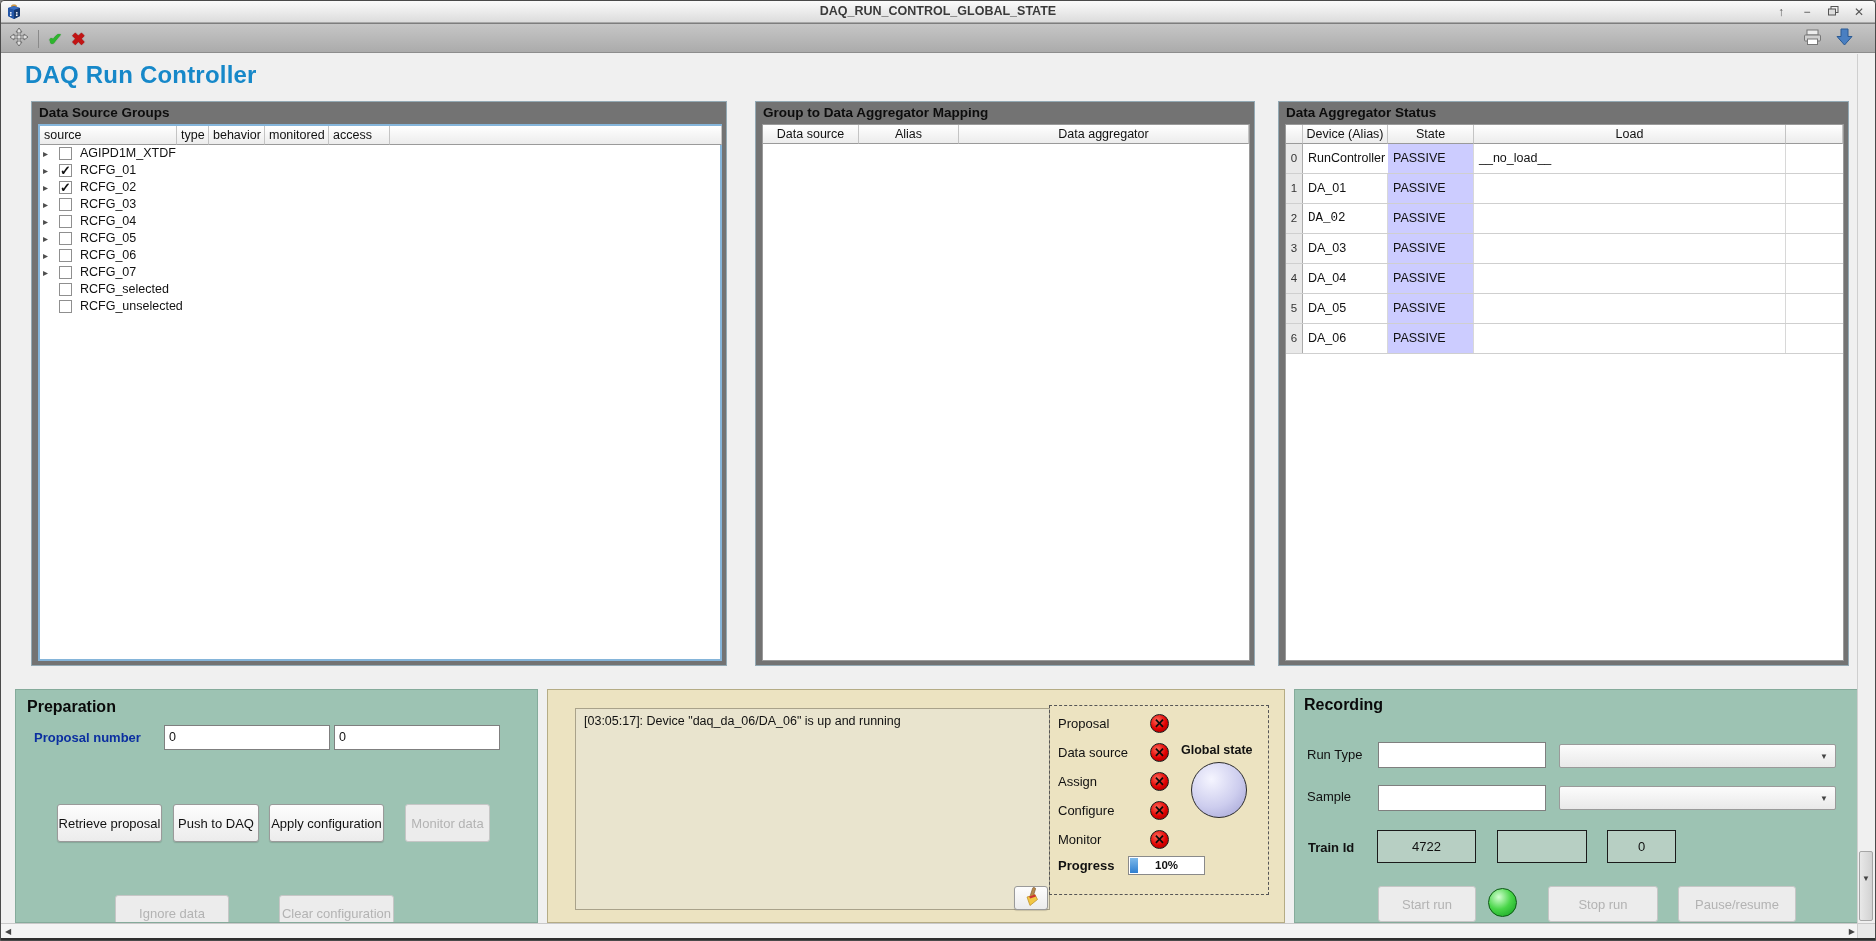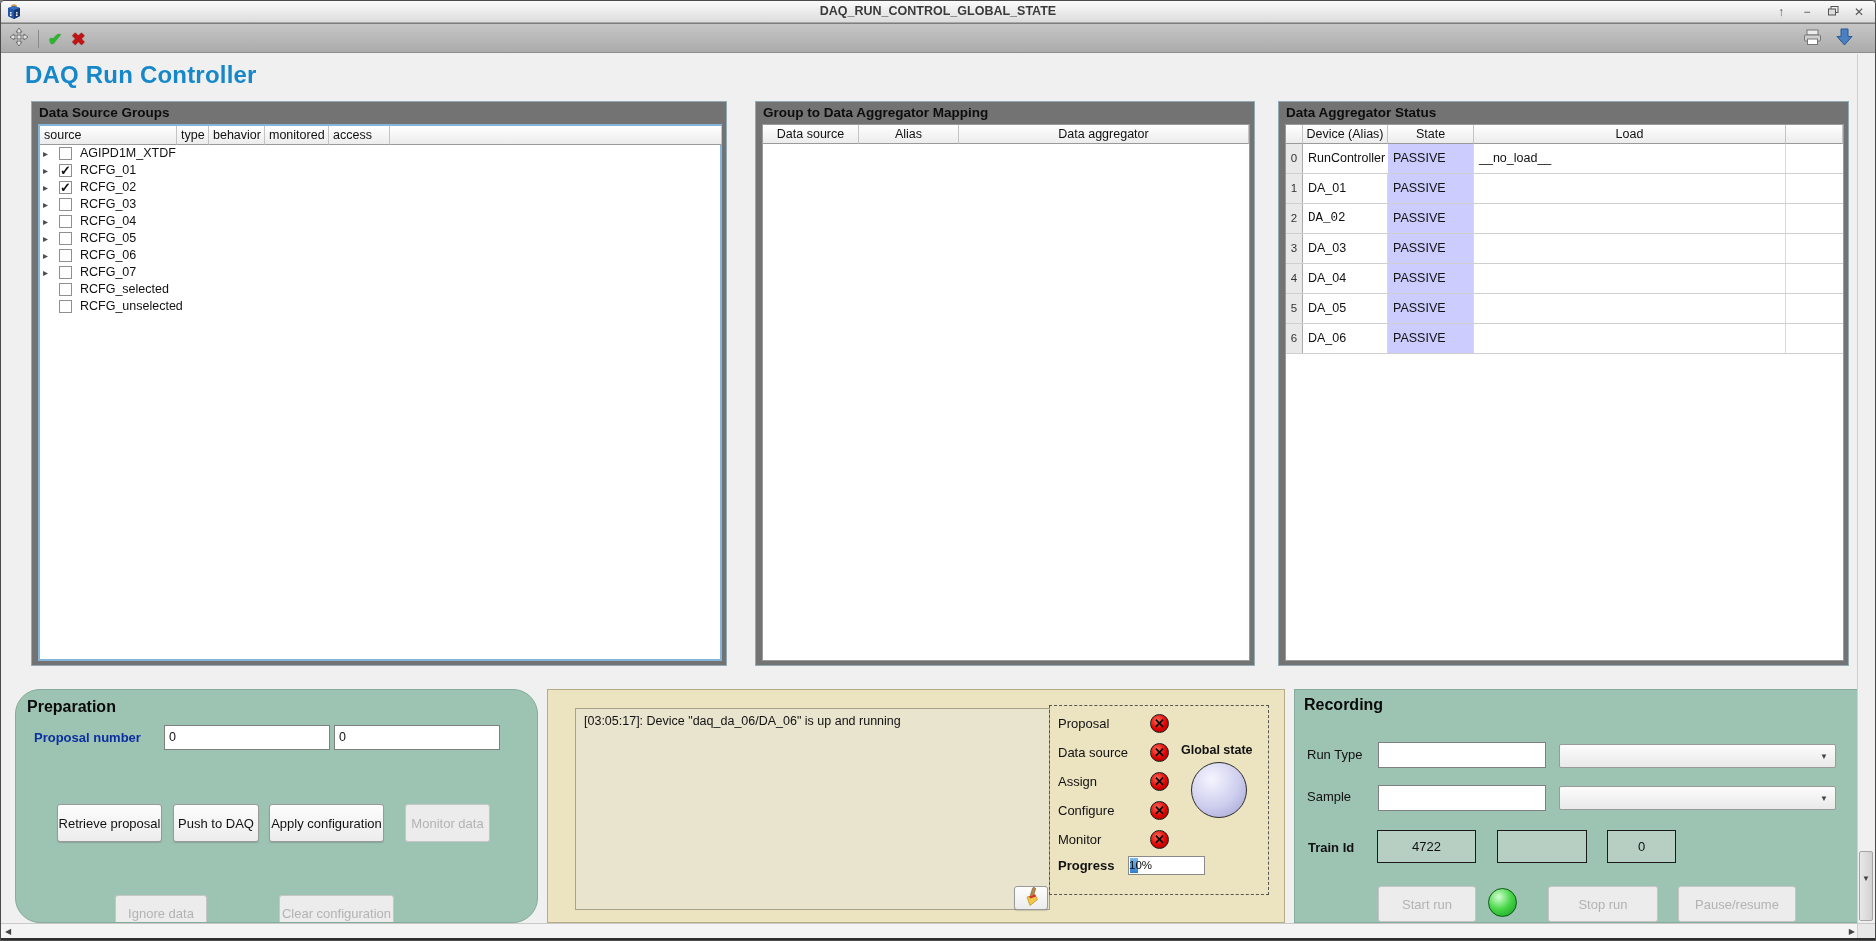--- a/index.html
+++ b/index.html
@@ -68,21 +68,21 @@
     background:radial-gradient(circle at 38% 32%, #ff6a5a, #e00000 55%, #8f0000);
     border:1px solid #1a1a1a;}
   .red-led::after{content:"✕";position:absolute;left:0;top:0;width:100%;height:100%;
     text-align:center;line-height:17px;font-size:13px;font-weight:bold;color:#0b0b0b;}
   .sphere{border-radius:50%;border:1px solid #2b2b2b;
     background:radial-gradient(circle at 36% 30%, #f5f5ff, #cdcdee 55%, #9e9ed2);}
   .led-green{border-radius:50%;border:1px solid #0a5a12;
     background:radial-gradient(circle at 36% 30%, #d2ffd0, #49d649 48%, #0f9c1f);}
   .progress{background:#fff;border:1px solid #8a8a8a;}
   .progress .chunk{position:absolute;left:1px;top:1px;bottom:1px;background:linear-gradient(#7db9ea,#2f7fd0);}
-  .progress .ptext{position:absolute;left:0;right:0;top:0;bottom:0;text-align:left;line-height:17px;font-size:11.5px;color:#111;}
+  .progress .ptext{position:absolute;left:0;right:0;top:0;bottom:0;text-align:center;line-height:17px;font-size:11.5px;color:#111;font-weight:bold;}
   .ro-box{position:absolute;background:#b7cfc3;border:1px solid #1a1a1a;text-align:center;font-size:13px;color:#111;
     display:flex;align-items:center;justify-content:center;}
   
   .hscroll{left:0;top:922px;width:1858px;height:15px;background:#f4f4f4;border-top:1px solid #c9c9c9;}
   .vscroll{top:53px;right:0;width:18px;height:869px;background:#f0f0f0;border-left:1px solid #cfcfcf;}
   .sthumb{position:absolute;background:linear-gradient(90deg,#e8e8e8,#d2d2d2);border:1px solid #a6a6a6;border-radius:2px;}
   .sarrow{position:absolute;font-size:8px;color:#444;text-align:center;}
   .bottom-edge{left:0;top:937px;width:100%;height:4px;background:#2f2f2f;}
   .corner{right:0;top:922px;width:18px;height:15px;background:#e8e8e8;border-left:1px solid #cfcfcf;border-top:1px solid #c9c9c9;}
 </style>
@@ -273,30 +273,30 @@
           <div class="srow">
             <div class="scell num" style="left: 0px; width: 17px;">6</div>
             <div class="scell" style="left: 17px; width: 85px;">DA_06</div>
             <div class="scell state" style="left: 102px; width: 86px;">PASSIVE</div>
             <div class="scell" style="left: 188px; width: 312px;"></div>
           </div>
         </div>
     </div>
   </div>
 
-  <div class="abs greenpanel" style="left:14px;top:688px;width:523px;height:234px;overflow:hidden;border-radius:25px;">
+  <div class="abs greenpanel" style="left:14px;top:688px;width:523px;height:234px;overflow:hidden;">
     <div class="abs big-title" style="left:11px;top:8px;">Preparation</div>
     <div class="abs field-label" style="left:18px;top:40px;font-weight:bold;color:#0b2fa0;">Proposal number</div>
     <div class="abs tinput" style="left:148px;top:35px;width:166px;height:25px;">0</div>
     <div class="abs tinput" style="left:318px;top:35px;width:166px;height:25px;">0</div>
     <div class="btn" style="left:41px;top:114px;width:105px;height:38px;">Retrieve proposal</div>
     <div class="btn" style="left:157px;top:114px;width:86px;height:38px;">Push to DAQ</div>
     <div class="btn" style="left:253px;top:114px;width:115px;height:38px;">Apply configuration</div>
     <div class="btn disabled" style="left:389px;top:114px;width:85px;height:38px;">Monitor data</div>
-    <div class="btn disabled" style="left:99px;top:205px;width:92px;height:36px;">Ignore data</div>
+    <div class="btn disabled" style="left:99px;top:205px;width:114px;height:36px;">Ignore data</div>
     <div class="btn disabled" style="left:263px;top:205px;width:115px;height:36px;">Clear configuration</div>
   </div>
 
   <div class="abs creampanel" style="left:546px;top:688px;width:738px;height:234px;overflow:hidden;">
     <div class="abs logarea" style="left:27px;top:18px;width:475px;height:202px;">
       <span>[03:05:17]: Device "daq_da_06/DA_06" is up and running</span>
     </div>
     <div class="btn" style="left:466px;top:196px;width:34px;height:24px;">
       <span>
         <svg width="18" height="20" viewBox="0 0 18 20">

